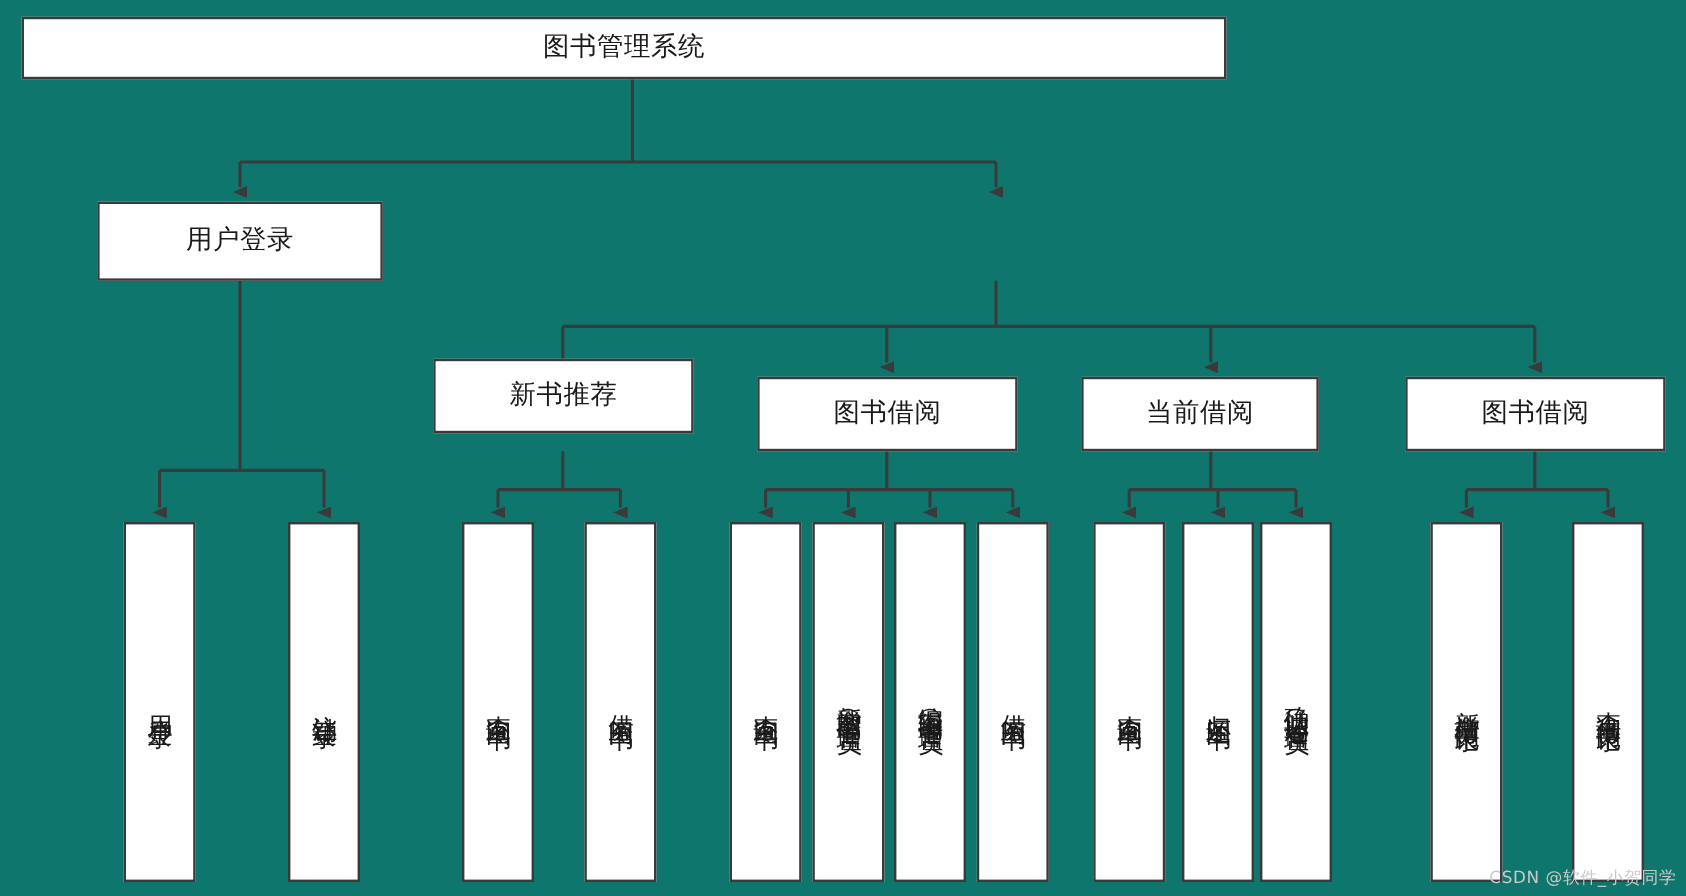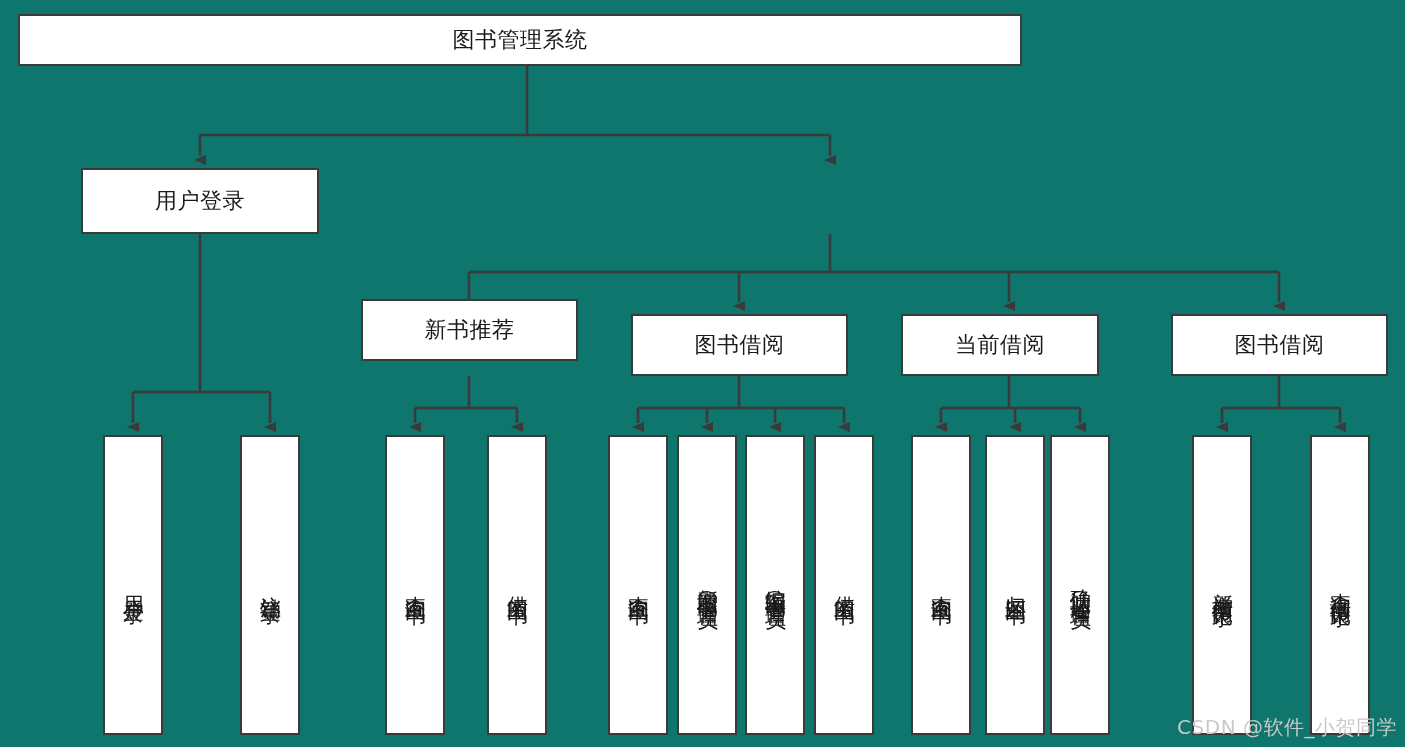--- a/index.html
+++ b/index.html
@@ -51,21 +51,21 @@
     letter-spacing: 3px;
     font-size: 21px;
     line-height: 1;
     max-height: 100%;
   }
   #watermark {
     position: absolute;
     right: 8px;
     bottom: 6px;
     color: #c9c9c9;
-    font-size: 20px;
+    font-size: 14px;
     letter-spacing: 0.5px;
     white-space: nowrap;
     pointer-events: none;
   }
 </style>
 </head>
 <body>
 
 <div id="canvas">
 

